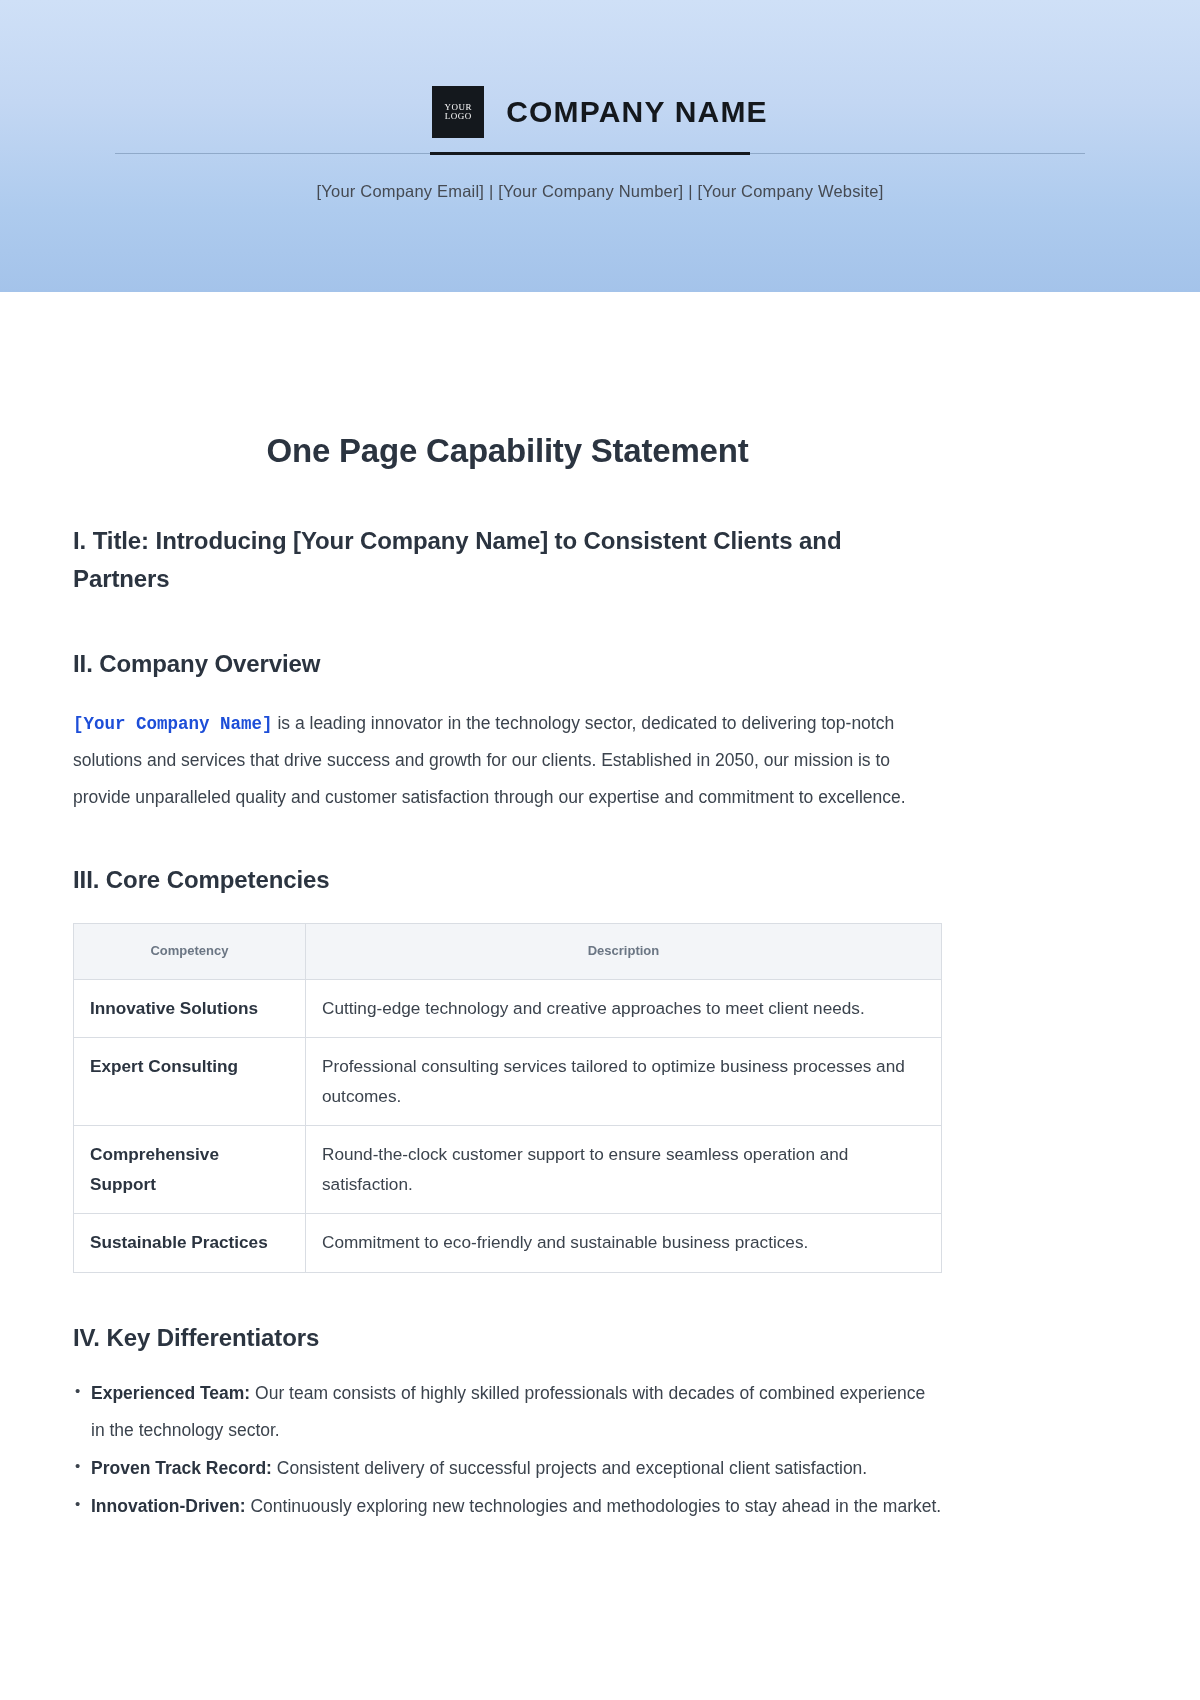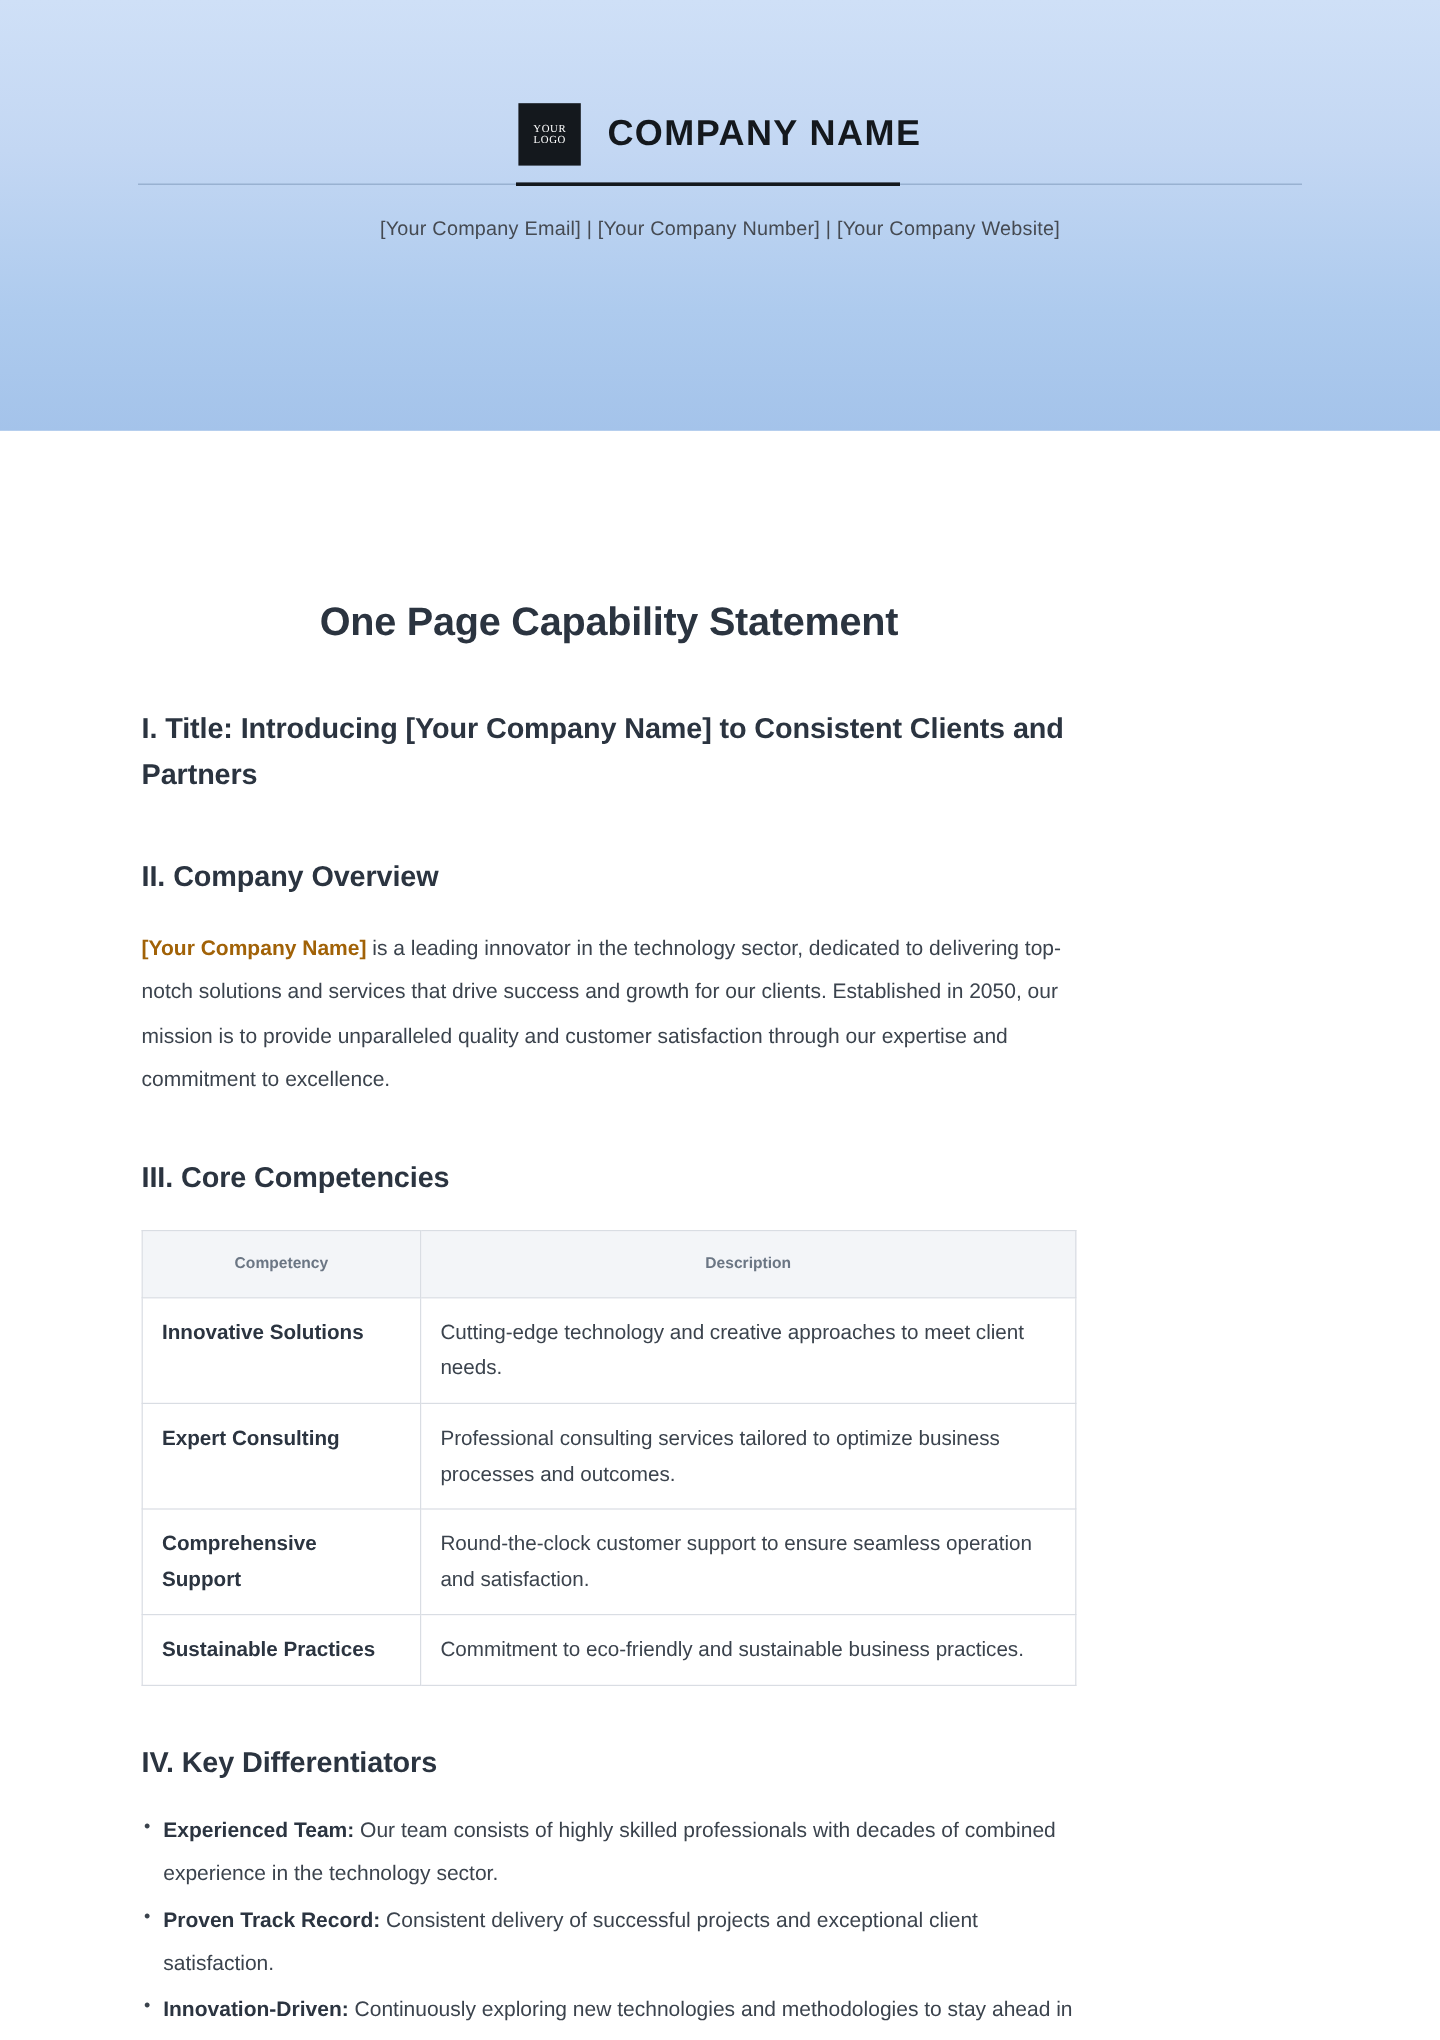--- a/index.html
+++ b/index.html
@@ -15,21 +15,21 @@
     width: 1200px;
     min-height: 1700px;
     background: #ffffff;
     overflow: hidden;
   }
 
   
   .header-band {
     position: relative;
     width: 100%;
-    height: 359px;
+    height: 292px;
     background: linear-gradient(180deg, #cfe0f7 0%, #c3d7f3 35%, #aecbee 72%, #a4c3ea 100%);
     padding-top: 86px;
   }
   .brand-row {
     display: flex;
     align-items: center;
     justify-content: center;
     gap: 22px;
   }
   .logo-box {
@@ -77,21 +77,21 @@
     margin-top: 26px;
     text-align: center;
     font-size: 16.5px;
     color: #454a52;
     letter-spacing: 0.2px;
   }
 
   
   .body-wrap {
     width: 1015px;
-    padding: 0 118px;
+    padding: 0 73px;
   }
   .doc-title {
     text-align: center;
     font-size: 33px;
     font-weight: bold;
     color: #2b3440;
     margin: 140px 0 0 0;
     letter-spacing: -0.2px;
   }
   h2.section {
@@ -102,21 +102,21 @@
     line-height: 1.6;
     letter-spacing: -0.1px;
   }
   h2.section.title-line { margin-top: 52px; }
   p.para {
     font-size: 17.5px;
     line-height: 2.07;
     color: #3b434d;
     margin: 22px 0 0 0;
   }
-  p.para b { color: #a16207; }
+  p.para b { color: #1d4ed8; font-family: Liberation Mono, monospace; }
 
   
   table.comp {
     width: 100%;
     border-collapse: collapse;
     margin-top: 24px;
     table-layout: fixed;
   }
   table.comp th, table.comp td {
     border: 1px solid #d9dde3;

